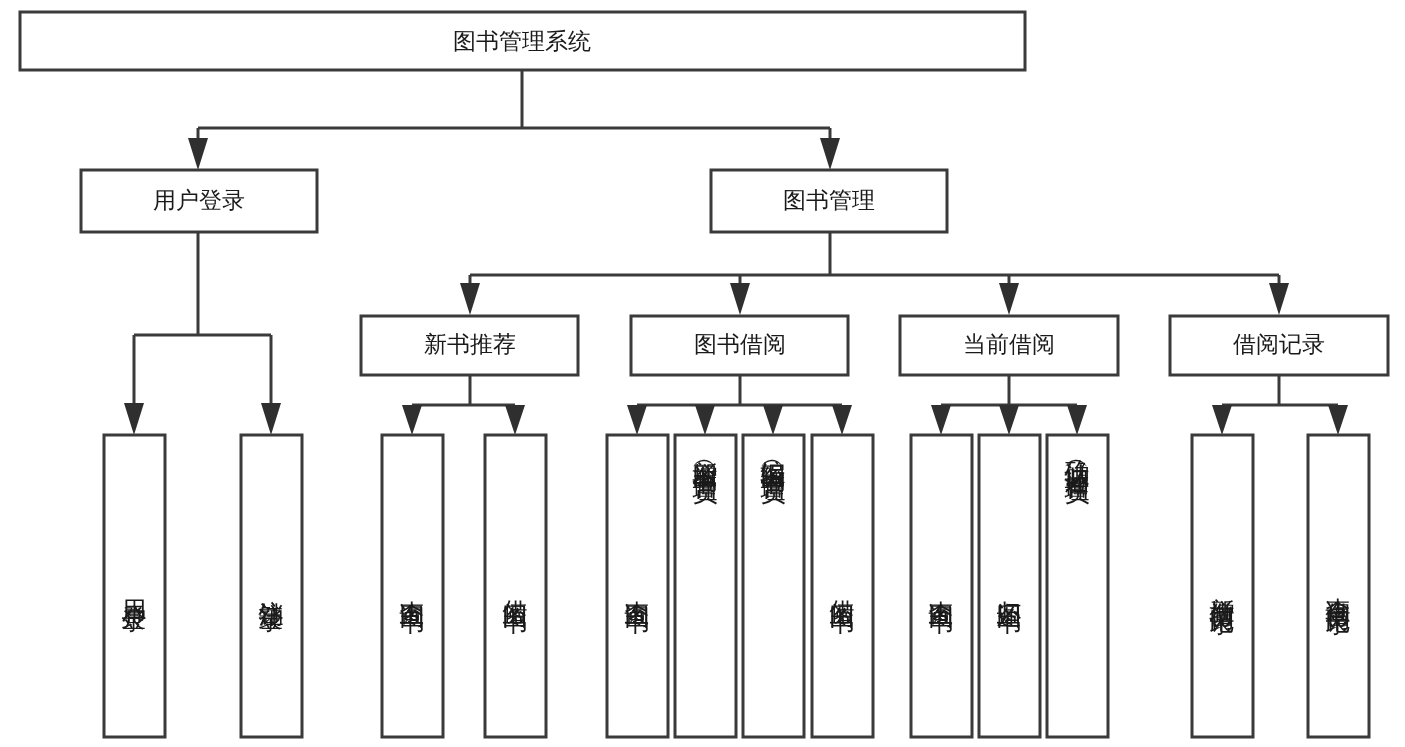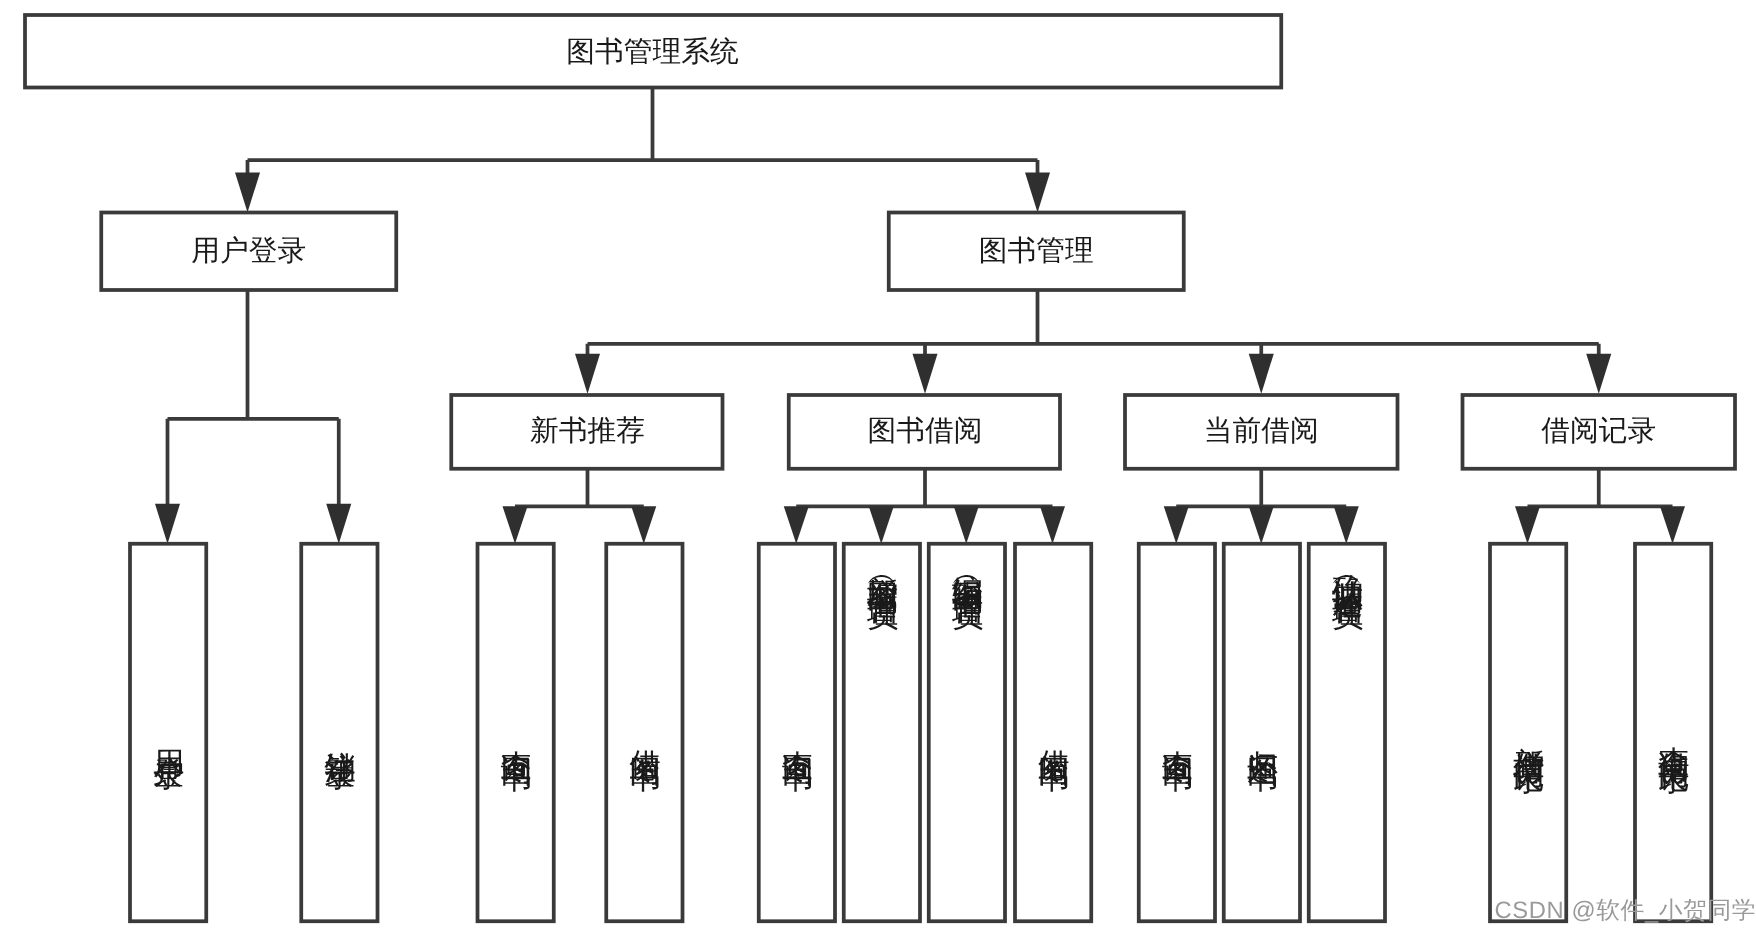--- a/index.html
+++ b/index.html
@@ -231,15 +231,14 @@
     <span class="vlabel-text">确认归还（管理员）</span>
   </div>
 
   <div class="vlabel-wrap" style="left:1192px; top:435px; width:61px; height:302px;">
     <span class="vlabel-text">新增借阅记录</span>
   </div>
   <div class="vlabel-wrap" style="left:1308px; top:435px; width:61px; height:302px;">
     <span class="vlabel-text">查询借阅记录</span>
   </div>
 
-  <div id="watermark">CSDN @软件_小贺同学</div>
 
 </div>
 
 </body></html>

